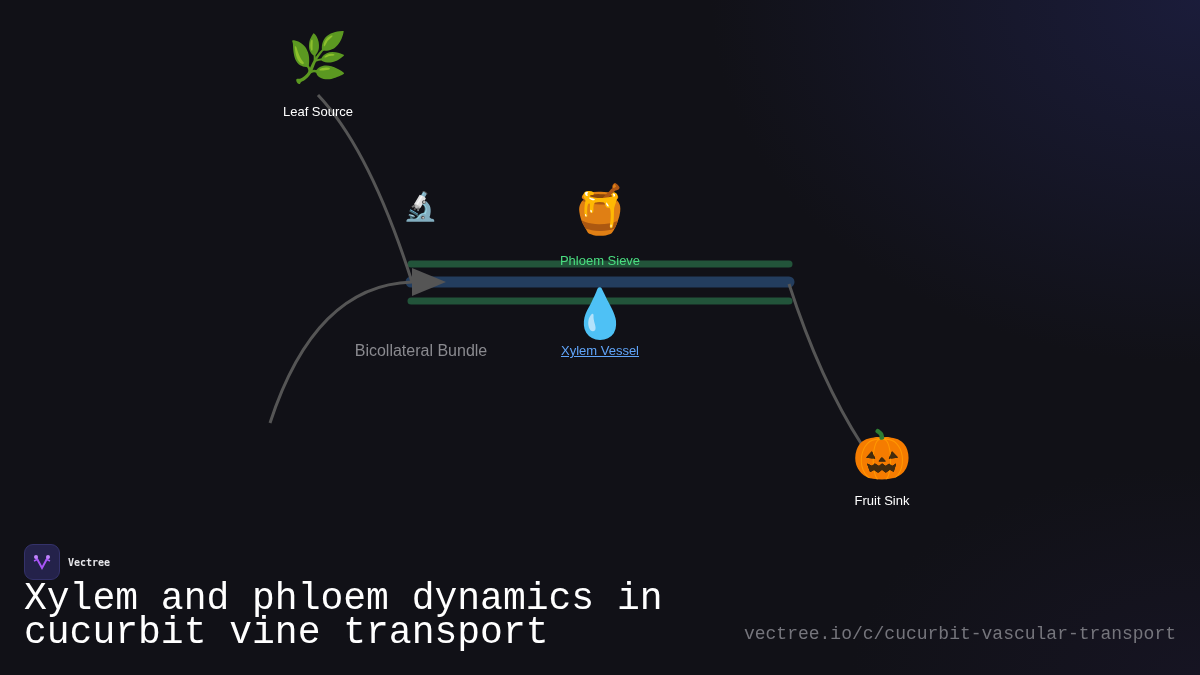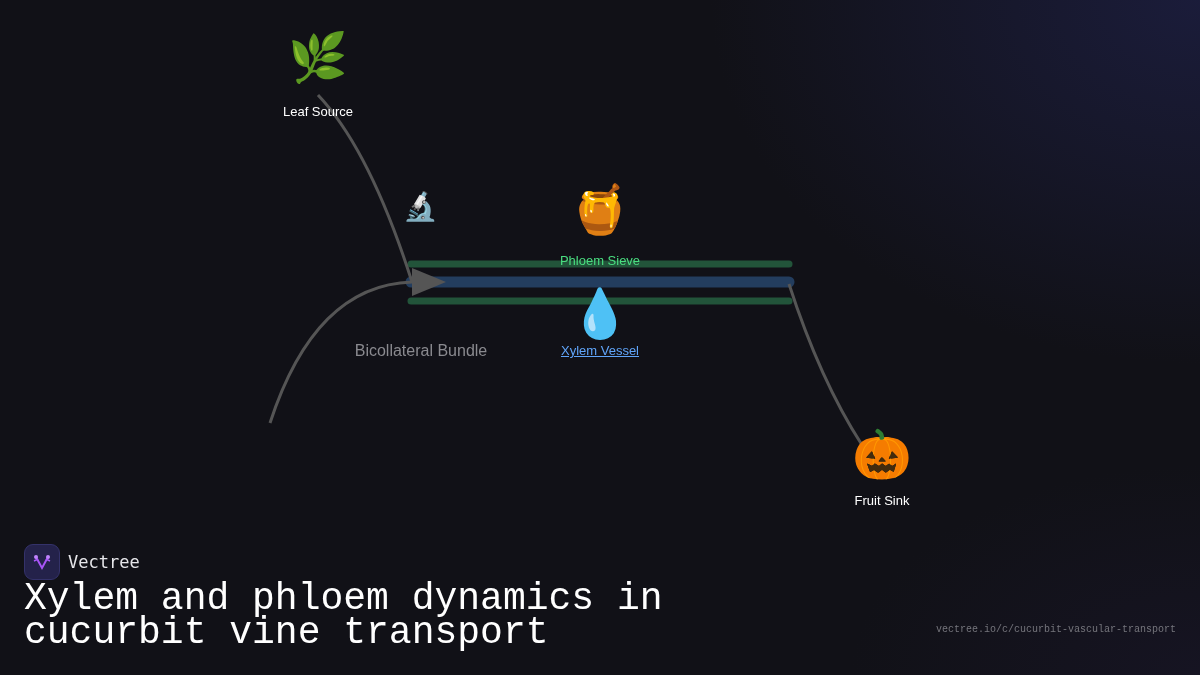--- a/index.html
+++ b/index.html
@@ -23,29 +23,29 @@
     .lbl-white { color: #ffffff; }
     .lbl-phloem { color: #4ade80; }
     .lbl-xylem { color: #60a5fa; }
     .lbl-bundle { color: #8a8a8f; font-size: 16px; }
     .brand { position: absolute; left: 24px; top: 544px; display: flex; align-items: center; gap: 8px; }
     .brand-logo {
       width: 34px; height: 34px; border-radius: 9px;
       background: #24224a; border: 1px solid #34326a;
       display: flex; align-items: center; justify-content: center;
     }
-    .brand-name { font-family: "DejaVu Sans Mono", monospace; font-weight: normal; font-size: 17px; color: #e6e6ea; }
+    .brand-name { font-family: "DejaVu Sans Mono", monospace; font-weight: bold; font-size: 10px; color: #e6e6ea; }
     .title {
       position: absolute; left: 24px; top: 582px; width: 820px;
       font-family: "Liberation Mono", monospace; font-weight: normal;
       font-size: 38px; line-height: 34px; color: #ffffff; margin: 0;
     }
     .url {
       position: absolute; right: 24px; top: 624px;
-      font-family: "Liberation Mono", monospace; font-size: 10px; color: #75757c;
+      font-family: "Liberation Mono", monospace; font-size: 18px; color: #75757c;
     }
   </style>
 </head>
 <body>
 
 <div class="bg-glow"></div>
 
 <svg class="canvas" width="1200" height="675">
 
   <line x1="411" y1="264" x2="789" y2="264" stroke="#22543a" stroke-width="7" stroke-linecap="round"></line>

